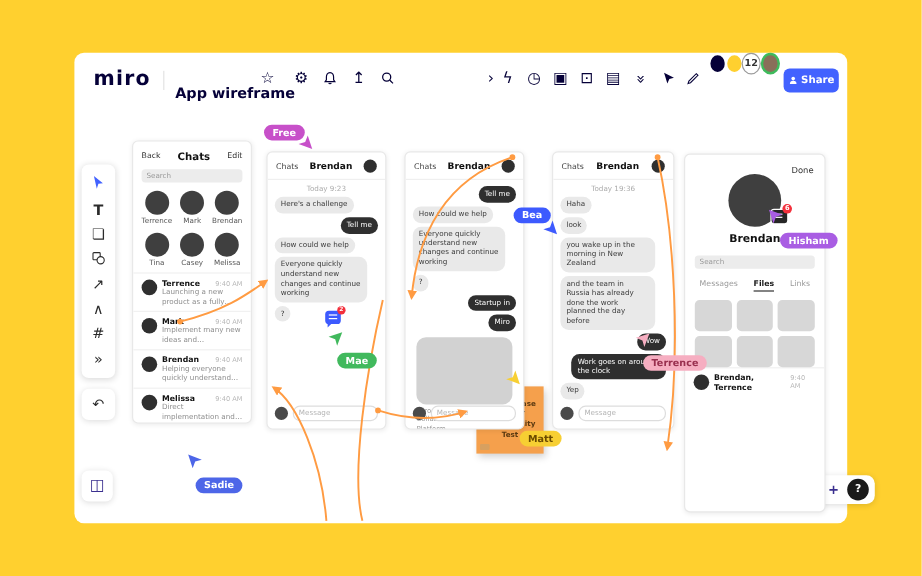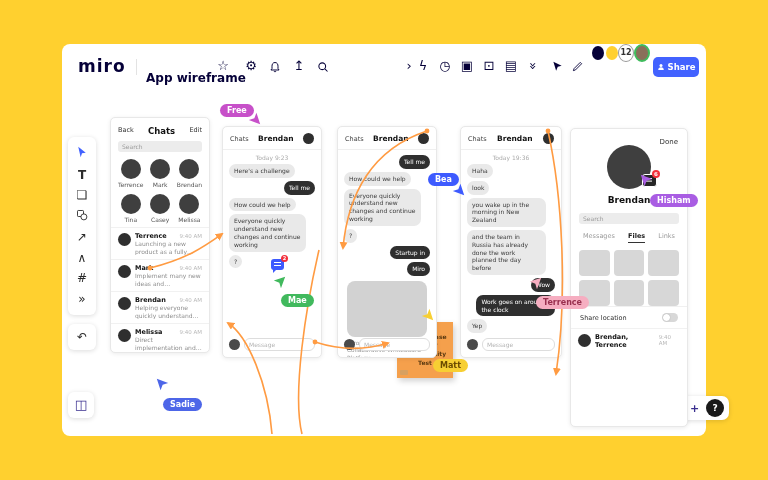--- a/index.html
+++ b/index.html
@@ -347,24 +347,20 @@
       <span class="tab-active">Files</span>
       <span>Links</span>
     </div>
     <div class="filegrid">
       <div class="cell"></div>
         <div class="cell"></div>
         <div class="cell"></div>
       <div class="cell"></div>
         <div class="cell"></div>
         <div class="cell"></div>
-    </div>
-    <div class="setrow">
-      <span class="sl">Share location</span>
-      <span class="tog"></span>
     </div>
     <div class="citem">
       <div class="ca"></div>
       <div class="cb">
         <div class="crow">
             <span class="cname">Brendan, Terrence</span>
             <span class="ctime">9:40 AM</span>
           </div>
 
       </div>

